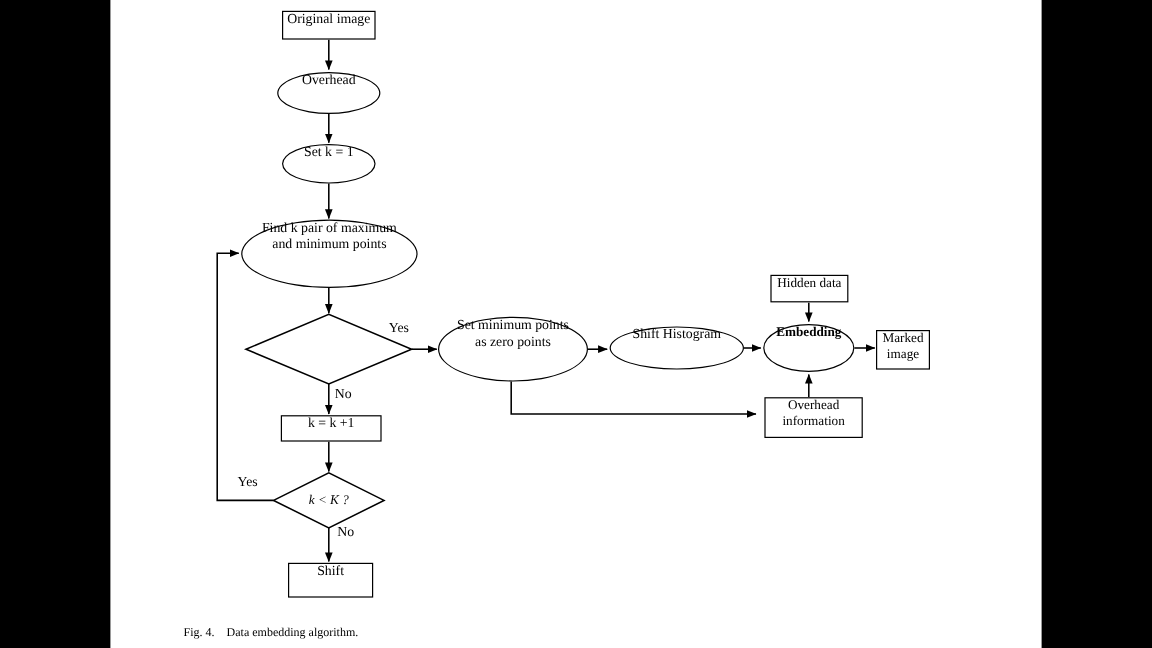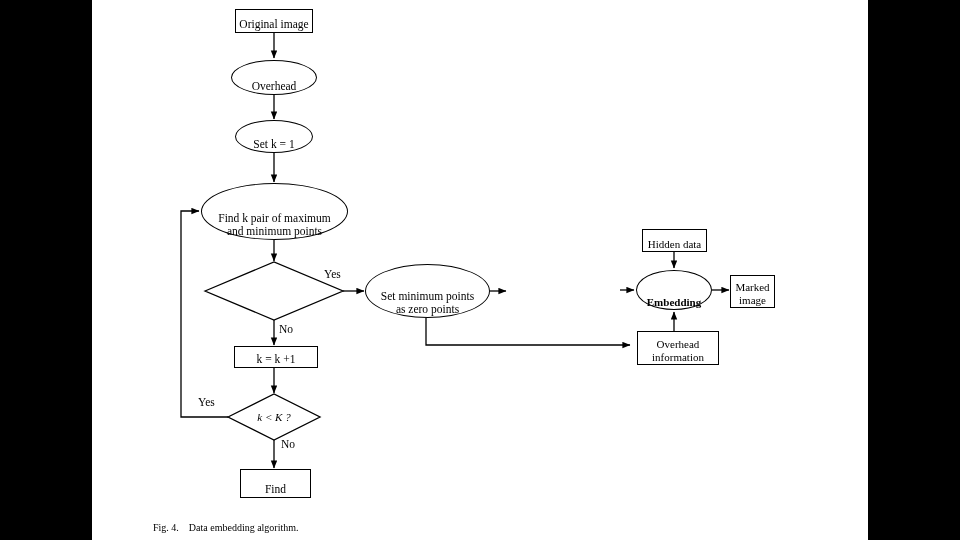--- a/index.html
+++ b/index.html
@@ -30,21 +30,21 @@
   #canvas {
     position: absolute;
     left: 0;
     top: 0;
     width: 776px;
     height: 540px;
   }
   .node {
     position: absolute;
     display: flex;
-    align-items: flex-end;
+    align-items: flex-start;
     justify-content: center;
     text-align: center;
     color: #000000;
     line-height: 1.18;
     box-sizing: border-box;
     white-space: pre-line;
   }
   .rect {
     border: 1px solid #000000;
     background: #ffffff;
@@ -148,28 +148,31 @@
 
     <div class="node rect" style="left:142px; top:346px; width:84px; height:22px; font-size:11.5px;">
       <span>k = k +1</span>
     </div>
 
     <div class="diamond-wrap italic" style="left:150px; top:407px; width:64px; height:20px; font-size:11px;">
       <span>k &lt; K ?</span>
     </div>
 
     <div class="node rect" style="left:148px; top:469px; width:71px; height:29px; font-size:11.5px;">
-      <span>Find</span>
+      <span>Shift</span>
     </div>
 
     <div class="node ellipse" style="left:273px; top:264px; width:125px; height:54px; font-size:11.5px;">
       <span>Set minimum points
 as zero points</span>
     </div>
 
+    <div class="node ellipse" style="left:416px; top:272px; width:112px; height:36px; font-size:11.5px;">
+      <span>Shift Histogram</span>
+    </div>
 
     <div class="node rect" style="left:550px; top:229px; width:65px; height:23px; font-size:11px;">
       <span>Hidden data</span>
     </div>
 
     <div class="node ellipse" style="left:544px; top:270px; width:76px; height:40px; font-size:11px;font-weight:bold;">
       <span>Embedding</span>
     </div>
 
     <div class="node rect" style="left:638px; top:275px; width:45px; height:33px; font-size:11px;">

